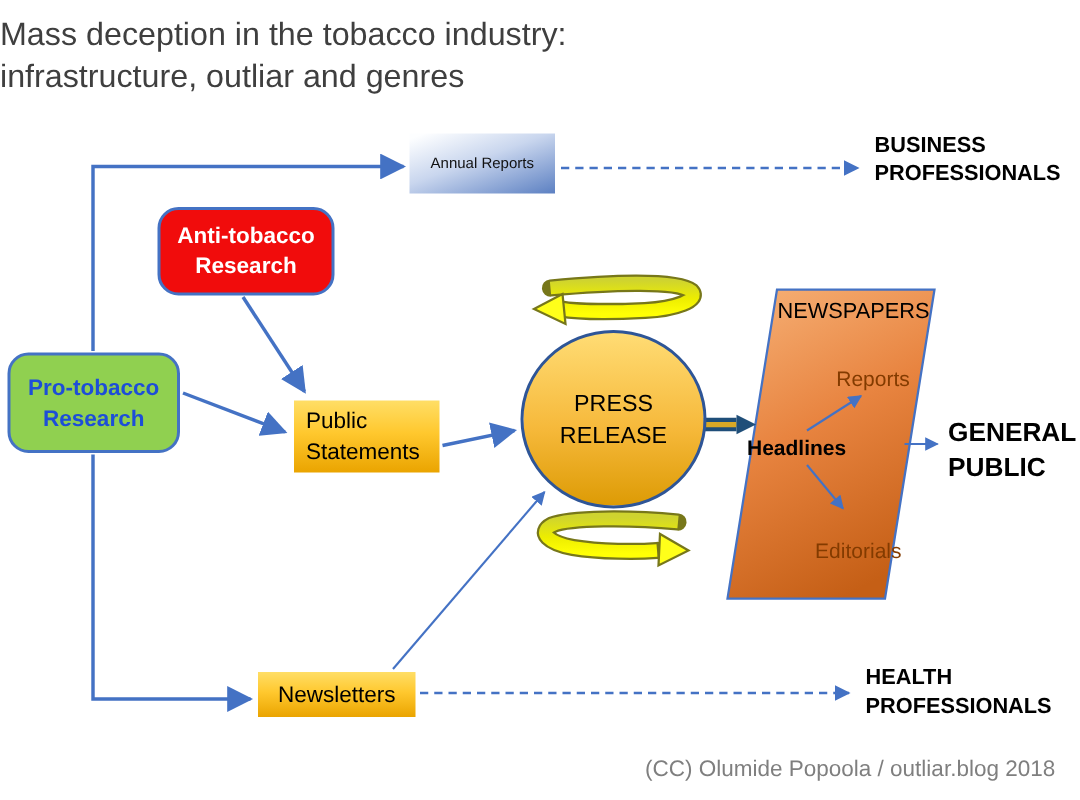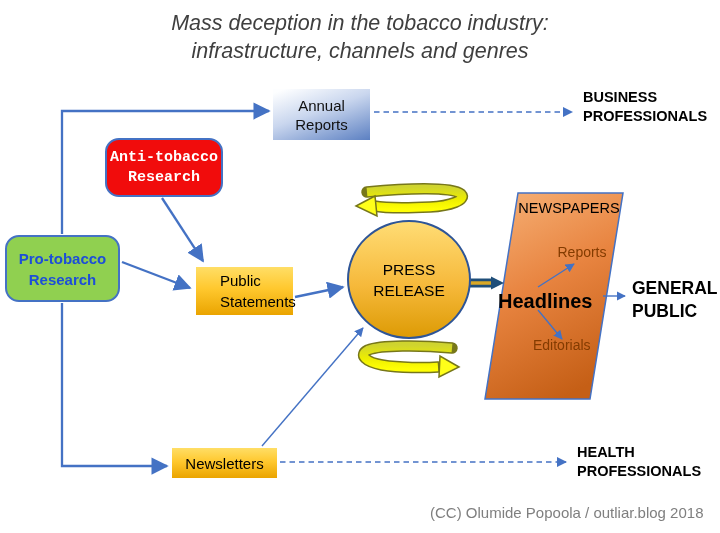--- a/index.html
+++ b/index.html
@@ -4,66 +4,66 @@
 <style>
   html,body{margin:0;padding:0;background:#fff;}
   #canvas{
     position:relative;width:720px;height:533px;background:#ffffff;overflow:hidden;
     font-family:"Liberation Sans",sans-serif;
   }
   .abs{position:absolute;}
   #connector-layer{position:absolute;left:0;top:0;width:720px;height:533px;z-index:1;}
   .node{z-index:2;box-sizing:border-box;}
   .title{
-    left:0;right:0;top:9px;text-align:center;font-size:21.5px;line-height:28px;
-    font-style:italic;color:#3f3f3f;z-index:2;
+    left:0;right:0;top:9px;font-size:21.5px;line-height:28px;
+    color:#3f3f3f;z-index:2;
   }
   .annual{
-    left:273px;top:89px;width:97px;height:51px;
+    left:273px;top:89px;width:97px;height:40px;
     background:linear-gradient(160deg,#fdfeff 5%,#c9d6ee 45%,#5c80c2 100%);
     display:flex;align-items:center;justify-content:center;text-align:center;
-    font-size:15px;line-height:19px;color:#111;
+    font-size:10px;line-height:19px;color:#111;
   }
   .anti{
     left:105px;top:138px;width:118px;height:59px;border-radius:14px;
     background:#f10c0c;border:2px solid #4472c4;color:#fff;font-weight:bold;
     display:flex;align-items:center;justify-content:center;text-align:center;
-    font-size:15px;line-height:20px;font-family:Liberation Mono, monospace;
+    font-size:15px;line-height:20px;
   }
   .pro{
     left:5px;top:235px;width:115px;height:67px;border-radius:14px;
     background:#90d050;border:2.5px solid #4472c4;color:#1d4ed8;font-weight:bold;
     display:flex;align-items:center;justify-content:center;text-align:center;
     font-size:15px;line-height:21px;
   }
   .goldbox{
     background:linear-gradient(180deg,#ffde66 0%,#ffc82e 45%,#eaa400 100%);
     color:#000;
   }
   .public{
     left:196px;top:267px;width:97px;height:48px;font-size:15px;line-height:21px;
-    display:flex;flex-direction:column;justify-content:center;padding-left:24px;
+    display:flex;flex-direction:column;justify-content:center;padding-left:8px;
   }
   .newsletters{
     left:172px;top:448px;width:105px;height:30px;font-size:15px;
     display:flex;align-items:center;justify-content:center;
   }
   .circle{
     left:347px;top:220px;width:124px;height:119px;border-radius:50%;
     background:linear-gradient(180deg,#ffdc74 0%,#f6b93b 55%,#dd9b05 100%);
     border:2px solid #2e5597;
     display:flex;align-items:center;justify-content:center;
   }
   .circle .inner{width:80px;text-align:center;font-size:15.5px;line-height:21px;color:#000;}
   .medialabel{z-index:2;color:#000;}
   .newspapers{left:516px;top:200px;width:106px;text-align:center;font-size:14.5px;}
   .magazines{left:490px;top:378px;width:104px;text-align:center;font-size:14.5px;}
   .articles{left:550px;top:244px;width:64px;text-align:center;font-size:14px;color:#833b00;}
-  .headlines{left:498px;top:290px;font-size:20px;font-weight:bold;}
-  .editorials{left:533px;top:337px;width:68px;text-align:left;font-size:14px;color:#833b00;}
+  .headlines{left:498px;top:290px;font-size:14px;font-weight:bold;}
+  .editorials{left:533px;top:359px;width:68px;text-align:right;font-size:14px;color:#833b00;}
   .audience{font-weight:bold;color:#000;z-index:2;}
   .business{left:583px;top:88px;width:140px;font-size:14.5px;line-height:18.5px;}
   .general{left:632px;top:277px;width:95px;font-size:17.5px;line-height:23px;}
   .health{left:577px;top:443px;width:145px;font-size:14.5px;line-height:18.5px;}
   .credit{left:430px;top:504px;font-size:15px;color:#7f7f7f;z-index:2;}
 </style>
 </head>
 <body>
 
 <div id="canvas">
@@ -121,21 +121,21 @@
     </g>
     <g>
       <path d="M452,348 C420,345 380,345 368,350 C358,355 366,362 382,365 C400,368 425,368 438,367" fill="none" stroke="#77771a" stroke-width="11.5" stroke-linecap="round" stroke-linejoin="round"></path>
       <path d="M452,348 C420,345 380,345 368,350 C358,355 366,362 382,365 C400,368 425,368 438,367" fill="none" stroke="url(#ygL)" stroke-width="8.5" stroke-linecap="butt" stroke-linejoin="round"></path>
       <polygon points="459,367 440,356 439,377" fill="#ffff1a" stroke="#77771a" stroke-width="1.5"></polygon>
     </g>
   </svg>
 
   <div class="abs title">
     <div>Mass deception in the tobacco industry:</div>
-    <div>infrastructure, channels and genres</div>
+    <div>infrastructure, outliar and genres</div>
   </div>
 
   <div class="abs node annual">
     <span>Annual Reports</span>
   </div>
 
   <div class="abs node anti">
     <span>Anti-tobacco Research</span>
   </div>
 

